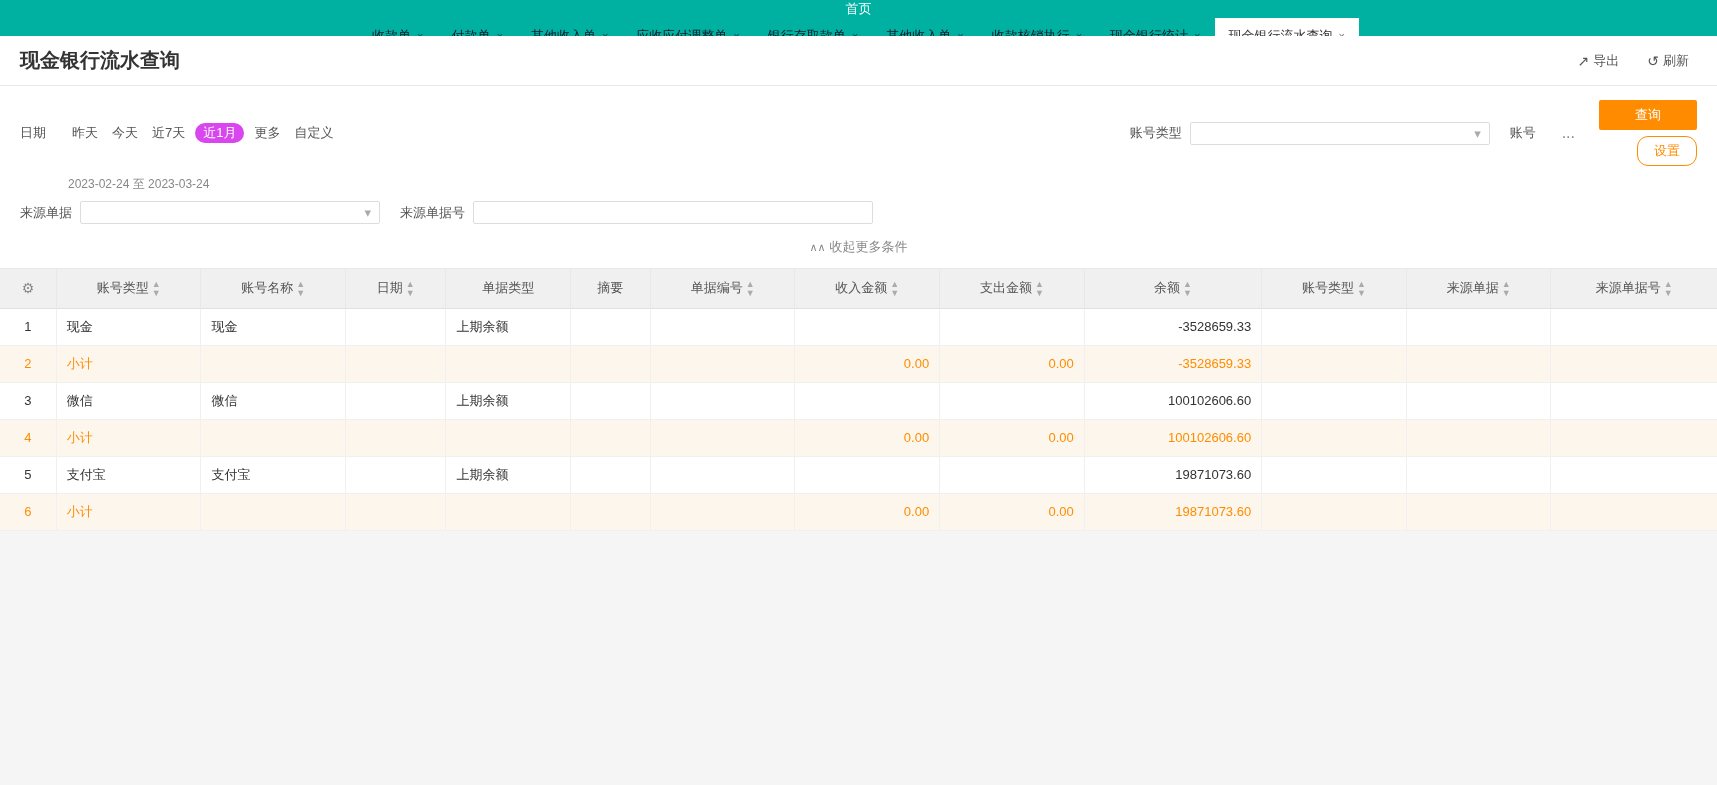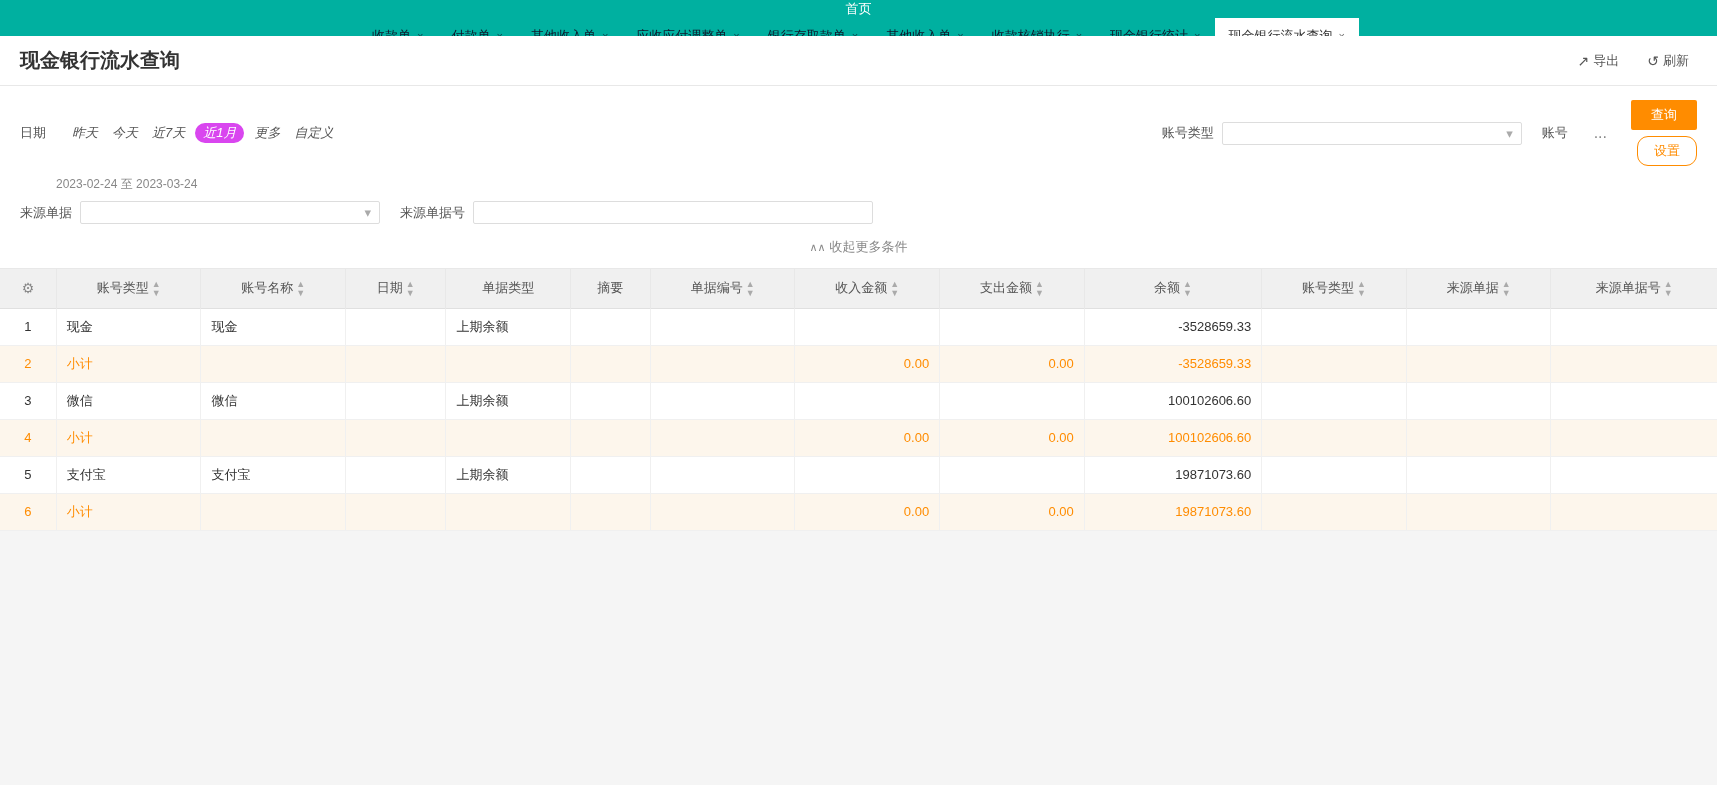--- a/index.html
+++ b/index.html
@@ -95,21 +95,20 @@
     .date-shortcuts {
       display: flex;
       align-items: center;
       gap: 6px;
       font-size: 13px;
     }
     .date-shortcut {
       color: #555;
       cursor: pointer;
       padding: 1px 4px;
-      font-style: italic;
     }
     .date-shortcut.active {
       background: #d946ef;
       color: #fff;
       border-radius: 10px;
       padding: 1px 8px;
     }
     .date-range-text {
       font-size: 12px;
       color: #888;
@@ -144,21 +143,21 @@
       cursor: pointer;
       color: #888;
       font-size: 12px;
       gap: 4px;
     }
     .btn-query {
       background: #ff8c00;
       color: #fff;
       border: none;
       border-radius: 2px;
-      padding: 6px 20px;
+      padding: 6px 36px;
       cursor: pointer;
       font-size: 13px;
       white-space: nowrap;
     }
     .btn-settings {
       background: #fff;
       color: #ff8c00;
       border: 1px solid #ff8c00;
       border-radius: 11px;
       padding: 5px 16px;
@@ -327,21 +326,21 @@
       <span class="filter-label">账号</span>
       <span class="filter-ellipsis">...</span>
     </div>
 
     <div class="query-area">
       <button class="btn-query">查询</button>
       <button class="btn-settings">设置</button>
     </div>
   </div>
 
-  <div style="margin-left: 32px; margin-bottom: 8px;">
+  <div style="margin-left: 44px; margin-bottom: 8px;">
     <span class="date-range-text">2023-02-24 至 2023-03-24</span>
   </div>
 
   <div class="filter-row">
     <div class="filter-group">
       <span class="filter-label">来源单据</span>
       <div class="filter-select" style="min-width:300px;">
         <span style="color:#ccc;"></span>
         <span style="color:#aaa;">▾</span>
       </div>

